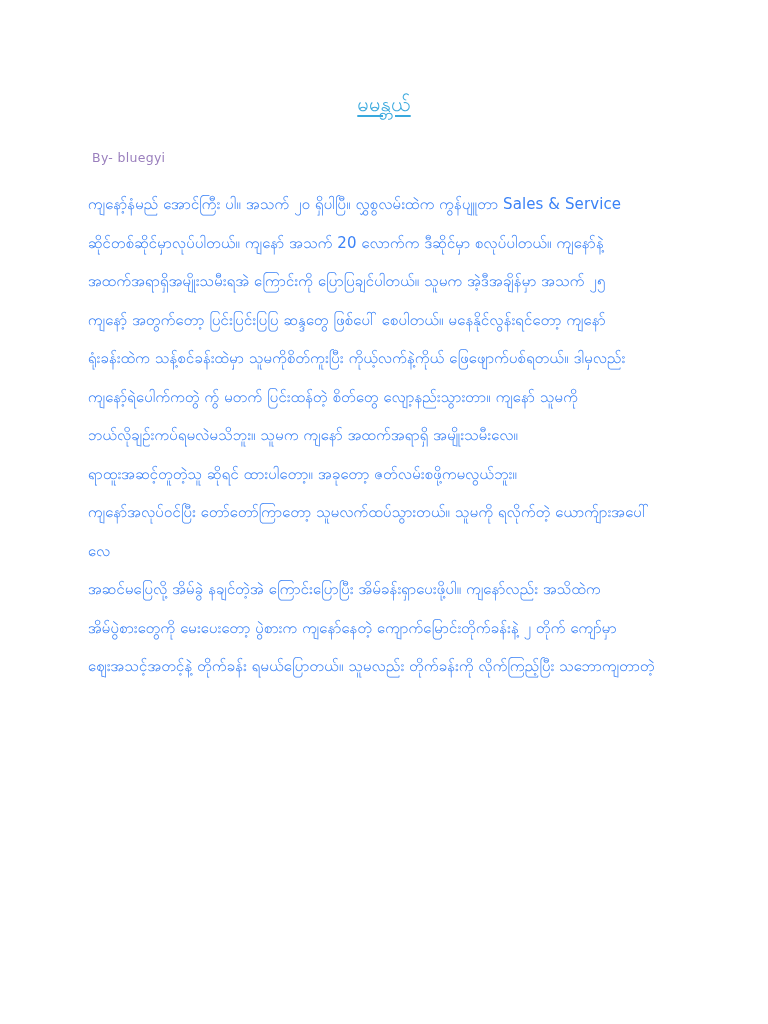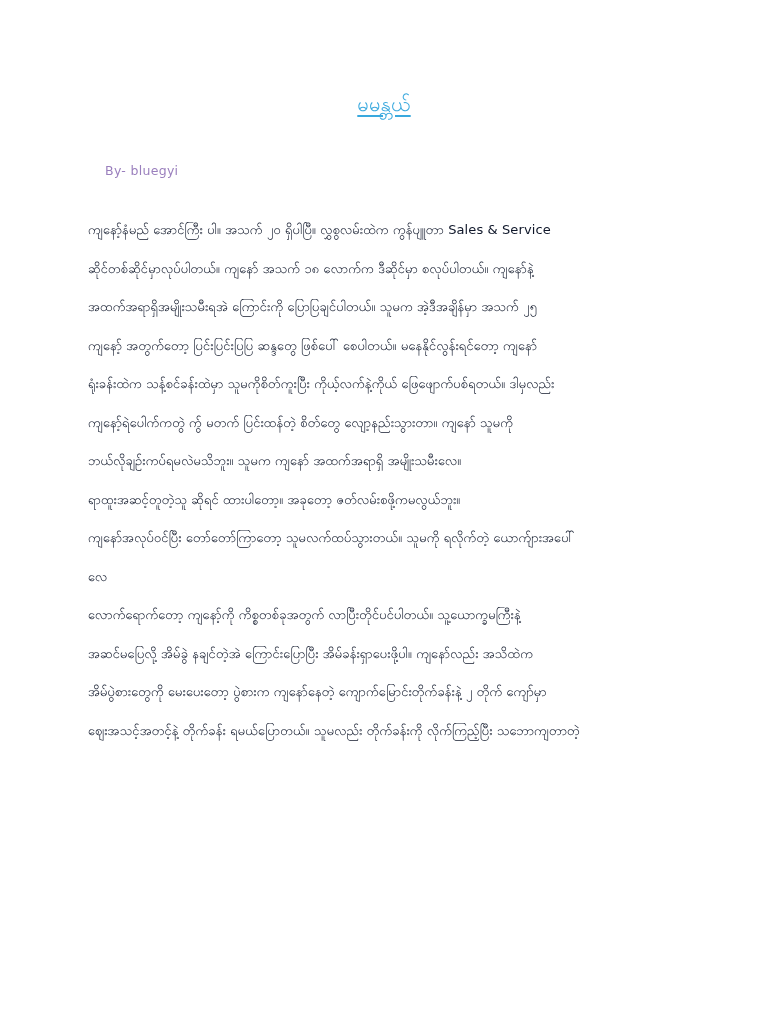--- a/index.html
+++ b/index.html
@@ -34,66 +34,65 @@
     letter-spacing: 0.2px;
   }
   .doc-title .title-text {
     text-decoration: underline;
     text-underline-offset: 4px;
     text-decoration-thickness: 1.5px;
   }
   .byline {
     color: #9a7fbd;
     font-size: 12.5px;
-    margin: 17px;
+    margin: 4px;
     padding-left: 88px;
     padding-top: 30px;
     letter-spacing: 0.3px;
   }
   .body-block {
     padding-left: 88px;
     padding-right: 74px;
     padding-top: 16px;
   }
   .para {
     margin: 0;
     padding: 0;
   }
   .line {
-    font-size: 13px;
+    font-size: 15px;
     line-height: 38.5px;
-    color: #0f172a;
+    color: #3b82f6;
     white-space: nowrap;
     letter-spacing: 0.1px;
   }
   .line.latin-mix {
     letter-spacing: 0.1px;
   }
 </style>
 </head>
 <body>
 
 <div class="page">
 
   <h1 class="doc-title"><span class="title-text">မမန္ဘယ်</span></h1>
 
   <div class="byline">By- bluegyi</div>
 
   <div class="body-block">
     <div class="para">
       <div class="line latin-mix">ကျနော့်နံမည် အောင်ကြီး ပါ။ အသက် ၂၀ ရှိပါပြီ။ လွှစွလမ်းထဲက ကွန်ပျူတာ Sales &amp; Service</div>
-      <div class="line">ဆိုင်တစ်ဆိုင်မှာလုပ်ပါတယ်။ ကျနော် အသက် ၁၈ လောက်က ဒီဆိုင်မှာ စလုပ်ပါတယ်။ ကျနော်နဲ့</div>
+      <div class="line">ဆိုင်တစ်ဆိုင်မှာလုပ်ပါတယ်။ ကျနော် အသက် 20 လောက်က ဒီဆိုင်မှာ စလုပ်ပါတယ်။ ကျနော်နဲ့</div>
       <div class="line">အထက်အရာရှိအမျိုးသမီးရအဲ ကြောင်းကို ပြောပြချင်ပါတယ်။ သူမက အဲ့ဒီအချိန်မှာ အသက် ၂၅</div>
       <div class="line">ကျနော့် အတွက်တော့ ပြင်းပြင်းပြပြ ဆန္ဒတွေ ဖြစ်ပေါ် စေပါတယ်။ မနေနိုင်လွန်းရင်တော့ ကျနော်</div>
       <div class="line">ရုံးခန်းထဲက သန့်စင်ခန်းထဲမှာ သူမကိုစိတ်ကူးပြီး ကိုယ့်လက်နဲ့ကိုယ် ဖြေဖျောက်ပစ်ရတယ်။ ဒါမှလည်း</div>
       <div class="line">ကျနော့်ရဲပေါက်ကတွဲ ကွ် မတက် ပြင်းထန်တဲ့ စိတ်တွေ လျော့နည်းသွားတာ။ ကျနော် သူမကို</div>
       <div class="line">ဘယ်လိုချဉ်းကပ်ရမလဲမသိဘူး။ သူမက ကျနော် အထက်အရာရှိ အမျိုးသမီးလေ။</div>
       <div class="line">ရာထူးအဆင့်တူတဲ့သူ ဆိုရင် ထားပါတော့။ အခုတော့ ဇတ်လမ်းစဖို့ကမလွယ်ဘူး။</div>
       <div class="line">ကျနော်အလုပ်ဝင်ပြီး တော်တော်ကြာတော့ သူမလက်ထပ်သွားတယ်။ သူမကို ရလိုက်တဲ့ ယောက်ျားအပေါ်</div>
       <div class="line">လေ</div>
-      <div class="line">လောက်ရောက်တော့ ကျနော့်ကို ကိစ္စတစ်ခုအတွက် လာပြီးတိုင်ပင်ပါတယ်။ သူ့ယောက္ခမကြီးနဲ့</div>
       <div class="line">အဆင်မပြေလို့ အိမ်ခွဲ နချင်တဲ့အဲ ကြောင်းပြောပြီး အိမ်ခန်းရှာပေးဖို့ပါ။ ကျနော်လည်း အသိထဲက</div>
       <div class="line">အိမ်ပွဲစားတွေကို မေးပေးတော့ ပွဲစားက ကျနော်နေတဲ့ ကျောက်မြောင်းတိုက်ခန်းနဲ့ ၂ တိုက် ကျော်မှာ</div>
       <div class="line">ဈေးအသင့်အတင့်နဲ့ တိုက်ခန်း ရမယ်ပြောတယ်။ သူမလည်း တိုက်ခန်းကို လိုက်ကြည့်ပြီး သဘောကျတာတဲ့</div>
     </div>
   </div>
 
 </div>
 
 </body></html>

